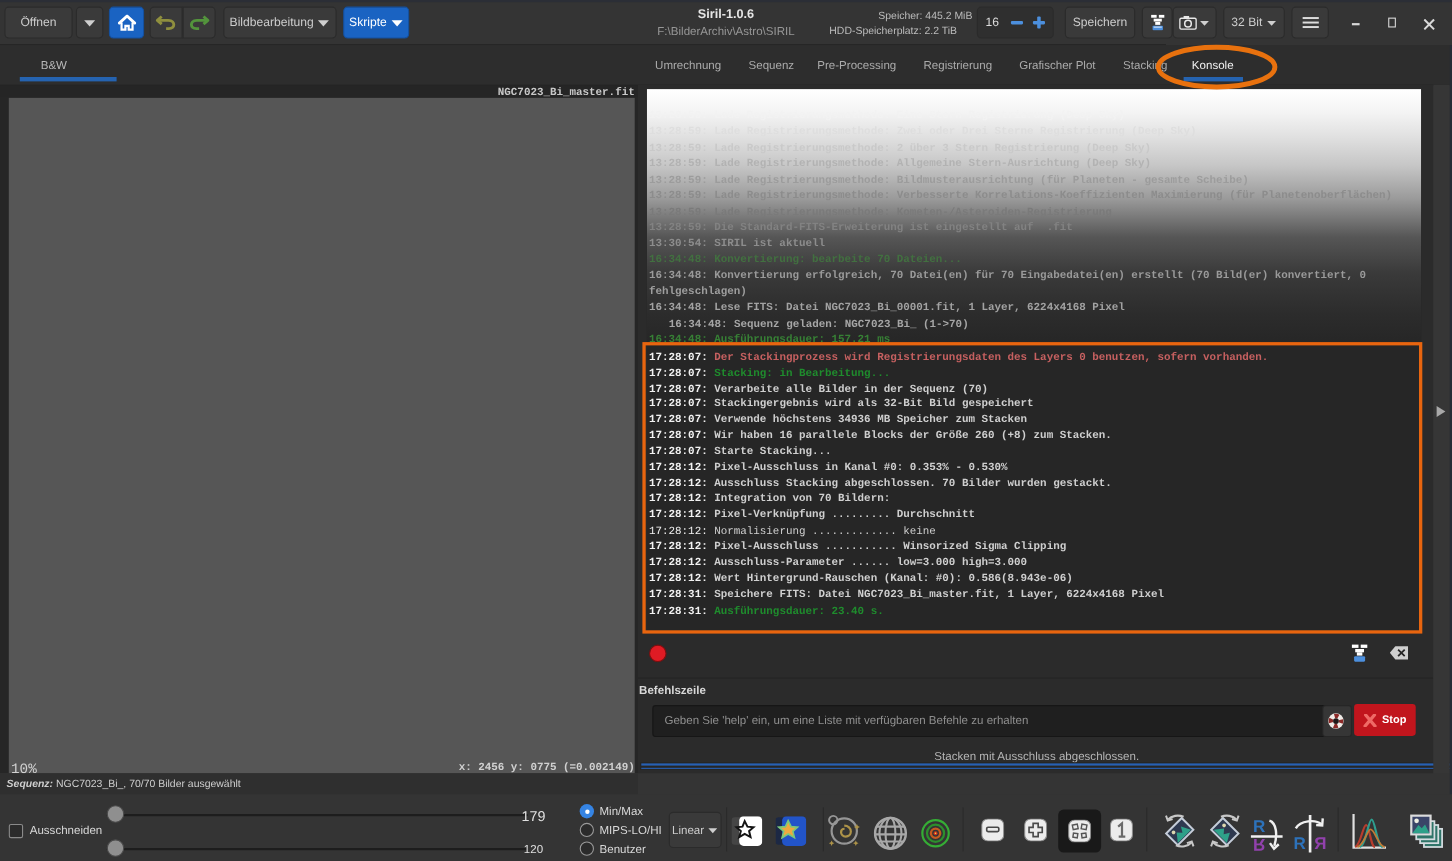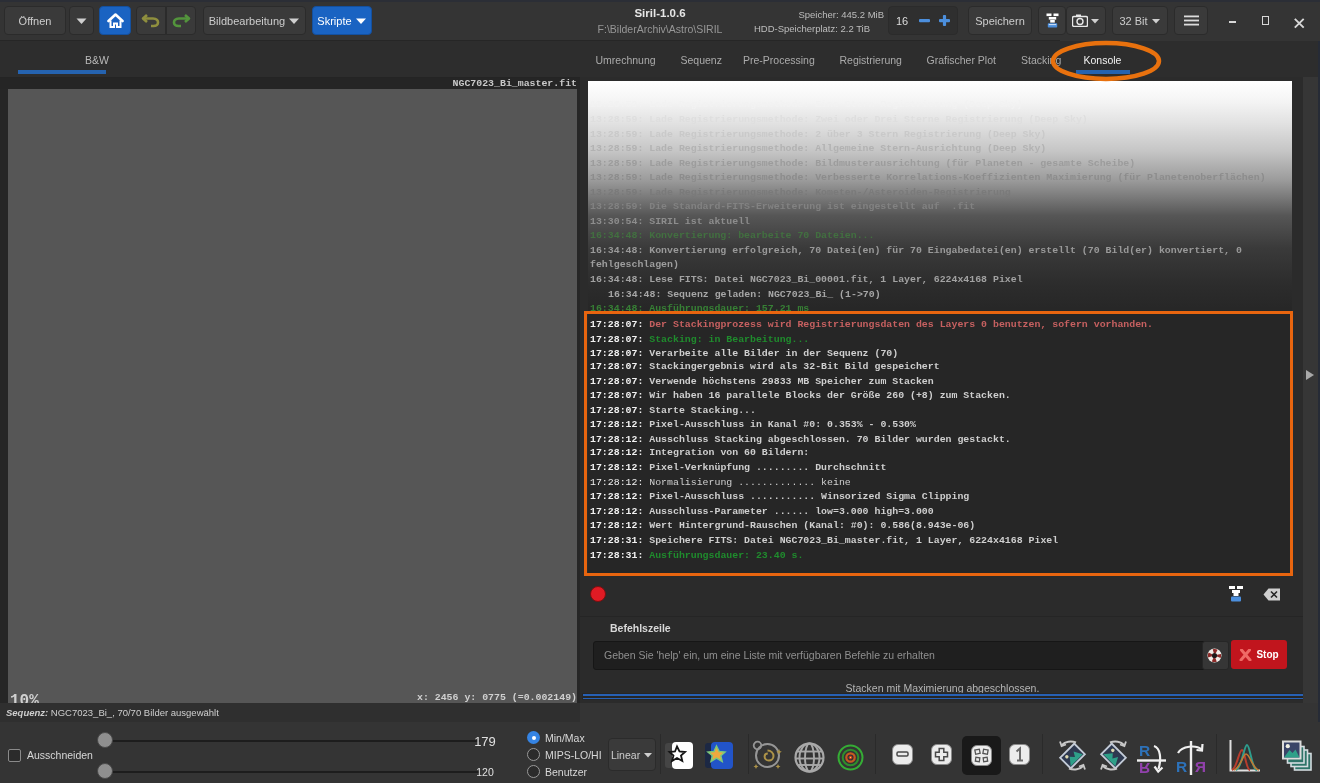--- a/index.html
+++ b/index.html
@@ -96,28 +96,28 @@
   <div class="abs" style="left:1261.5px;top:15.5px;width:7.5px;height:9px;border:1.8px solid #d8d8d8;box-sizing:border-box;"></div>
   <div class="abs" style="left:1294px;top:15px;">
     <svg width="11" height="11">
         <path d="M0.8 0.8 L9.7 9.7 M9.7 0.8 L0.8 9.7" stroke="#d8d8d8" stroke-width="1.9"></path>
       </svg>
   </div>
   <div class="abs" style="left:0;top:0;width:1320px;height:1.5px;background:#2b2e36;"></div>
 </div>
 
 <div class="abs" style="left:0;top:41px;width:580px;height:36px;background:#2d2d2d;border-bottom:1px solid #242424;">
-  <div class="tab" style="left:37px;color:#b9b9b9;margin-left:48px;">B&amp;W</div>
+  <div class="tab" style="left:37px;color:#b9b9b9;">B&amp;W</div>
   <div class="abs" style="left:18px;top:29px;width:88px;height:4px;background:#2563b0;"></div>
 </div>
 <div class="abs" style="left:0;top:78px;width:580px;height:11px;background:#252525;"></div>
 <div class="abs mono" style="left:0;top:78px;width:577px;text-align:right;color:#c9c9c9;font-size:9.9px;font-weight:bold;">NGC7023_Bi_master.fit</div>
 <div class="abs" style="left:0;top:89px;width:580px;height:614px;background:#262626;"></div>
 <div class="abs" style="left:8px;top:89px;width:569px;height:614px;background:#565656;"></div>
-<div class="abs mono" style="left:10px;top:692px;color:#d0d0d0;font-size:16px;font-weight:bold;">10%</div>
+<div class="abs mono" style="left:10px;top:692px;color:#d0d0d0;font-size:13px;font-weight:normal;">10%</div>
 <div class="abs mono" style="left:300px;top:692px;width:277px;text-align:right;color:#d0d0d0;font-size:9.9px;font-weight:bold;">x: 2456 y: 0775 (=0.002149)</div>
 
 <div class="abs" style="left:0;top:703px;width:580px;height:19px;background:#2f2f2f;">
   <span style="position:absolute;left:6px;top:4px;font-size:9.5px;color:#cfcfcf;"><b><i>Sequenz:</i></b>&nbsp;NGC7023_Bi_, 70/70 Bilder ausgewählt</span>
 </div>
 
 <div class="abs" style="left:580px;top:41px;width:740px;height:36px;background:#2d2d2d;border-bottom:1px solid #242424;">
   <div class="tab" style="left:15.5px;">Umrechnung</div>
   <div class="tab" style="left:100.5px;">Sequenz</div>
   <div class="tab" style="left:163px;">Pre-Processing</div>
@@ -148,26 +148,26 @@
       <div style="position:absolute;left:2px;top:149.3px;font-family:'Liberation Mono',monospace;font-size:9.9px;font-weight:bold;white-space:pre;color:#427040;">16:34:48: Konvertierung: bearbeite 70 Dateien...</div>
       <div style="position:absolute;left:2px;top:163.9px;font-family:'Liberation Mono',monospace;font-size:9.9px;font-weight:bold;white-space:pre;color:#9a9a9a;">16:34:48: Konvertierung erfolgreich, 70 Datei(en) für 70 Eingabedatei(en) erstellt (70 Bild(er) konvertiert, 0</div>
       <div style="position:absolute;left:2px;top:178.4px;font-family:'Liberation Mono',monospace;font-size:9.9px;font-weight:bold;white-space:pre;color:#9e9e9e;">fehlgeschlagen)</div>
       <div style="position:absolute;left:2px;top:193.0px;font-family:'Liberation Mono',monospace;font-size:9.9px;font-weight:bold;white-space:pre;color:#a2a2a2;">16:34:48: Lese FITS: Datei NGC7023_Bi_00001.fit, 1 Layer, 6224x4168 Pixel</div>
       <div style="position:absolute;left:2px;top:207.5px;font-family:'Liberation Mono',monospace;font-size:9.9px;font-weight:bold;white-space:pre;color:#a6a6a6;margin-left:18px;">16:34:48: Sequenz geladen: NGC7023_Bi_ (1-&gt;70)</div>
       <div style="position:absolute;left:2px;top:222.0px;font-family:'Liberation Mono',monospace;font-size:9.9px;font-weight:bold;white-space:pre;color:#378035;">16:34:48: Ausführungsdauer: 157.21 ms</div>
       <div style="position:absolute;left:2px;top:238.3px;font-family:'Liberation Mono',monospace;font-size:9.9px;font-weight:bold;white-space:pre;text-align:right;"><span style="color:#f2f2f2">17:28:07: </span><span style="color:#c66060">Der Stackingprozess wird Registrierungsdaten des Layers 0 benutzen, sofern vorhanden.</span></div>
       <div style="position:absolute;left:2px;top:252.9px;font-family:'Liberation Mono',monospace;font-size:9.9px;font-weight:bold;white-space:pre;"><span style="color:#f2f2f2">17:28:07: </span><span style="color:#1f8c2d">Stacking: in Bearbeitung...</span></div>
       <div style="position:absolute;left:2px;top:266.9px;font-family:'Liberation Mono',monospace;font-size:9.9px;font-weight:bold;white-space:pre;"><span style="color:#f2f2f2">17:28:07: </span><span style="color:#cfcfcf">Verarbeite alle Bilder in der Sequenz (70)</span></div>
       <div style="position:absolute;left:2px;top:280.4px;font-family:'Liberation Mono',monospace;font-size:9.9px;font-weight:bold;white-space:pre;"><span style="color:#f2f2f2">17:28:07: </span><span style="color:#cfcfcf">Stackingergebnis wird als 32-Bit Bild gespeichert</span></div>
-      <div style="position:absolute;left:2px;top:295.0px;font-family:'Liberation Mono',monospace;font-size:9.9px;font-weight:bold;white-space:pre;"><span style="color:#f2f2f2">17:28:07: </span><span style="color:#cfcfcf">Verwende höchstens 29833 MB Speicher zum Stacken</span></div>
+      <div style="position:absolute;left:2px;top:295.0px;font-family:'Liberation Mono',monospace;font-size:9.9px;font-weight:bold;white-space:pre;"><span style="color:#f2f2f2">17:28:07: </span><span style="color:#cfcfcf">Verwende höchstens 34936 MB Speicher zum Stacken</span></div>
       <div style="position:absolute;left:2px;top:309.1px;font-family:'Liberation Mono',monospace;font-size:9.9px;font-weight:bold;white-space:pre;"><span style="color:#f2f2f2">17:28:07: </span><span style="color:#cfcfcf">Wir haben 16 parallele Blocks der Größe 260 (+8) zum Stacken.</span></div>
       <div style="position:absolute;left:2px;top:323.7px;font-family:'Liberation Mono',monospace;font-size:9.9px;font-weight:bold;white-space:pre;"><span style="color:#f2f2f2">17:28:07: </span><span style="color:#cfcfcf">Starte Stacking...</span></div>
       <div style="position:absolute;left:2px;top:338.3px;font-family:'Liberation Mono',monospace;font-size:9.9px;font-weight:bold;white-space:pre;"><span style="color:#f2f2f2">17:28:12: </span><span style="color:#cfcfcf">Pixel-Ausschluss in Kanal #0: 0.353% - 0.530%</span></div>
       <div style="position:absolute;left:2px;top:352.9px;font-family:'Liberation Mono',monospace;font-size:9.9px;font-weight:bold;white-space:pre;"><span style="color:#f2f2f2">17:28:12: </span><span style="color:#cfcfcf">Ausschluss Stacking abgeschlossen. 70 Bilder wurden gestackt.</span></div>
-      <div style="position:absolute;left:2px;top:366.4px;font-family:'Liberation Mono',monospace;font-size:9.9px;font-weight:bold;white-space:pre;"><span style="color:#f2f2f2">17:28:12: </span><span style="color:#cfcfcf">Integration von 60 Bildern:</span></div>
+      <div style="position:absolute;left:2px;top:366.4px;font-family:'Liberation Mono',monospace;font-size:9.9px;font-weight:bold;white-space:pre;"><span style="color:#f2f2f2">17:28:12: </span><span style="color:#cfcfcf">Integration von 70 Bildern:</span></div>
       <div style="position:absolute;left:2px;top:381.0px;font-family:'Liberation Mono',monospace;font-size:9.9px;font-weight:bold;white-space:pre;"><span style="color:#f2f2f2">17:28:12: </span><span style="color:#cfcfcf">Pixel-Verknüpfung ......... Durchschnitt</span></div>
       <div style="position:absolute;left:2px;top:395.6px;font-family:'Liberation Mono',monospace;font-size:9.9px;font-weight:normal;white-space:pre;"><span style="color:#f2f2f2">17:28:12: </span><span style="color:#cfcfcf">Normalisierung ............. keine</span></div>
       <div style="position:absolute;left:2px;top:410.2px;font-family:'Liberation Mono',monospace;font-size:9.9px;font-weight:bold;white-space:pre;"><span style="color:#f2f2f2">17:28:12: </span><span style="color:#cfcfcf">Pixel-Ausschluss ........... Winsorized Sigma Clipping</span></div>
       <div style="position:absolute;left:2px;top:424.8px;font-family:'Liberation Mono',monospace;font-size:9.9px;font-weight:bold;white-space:pre;"><span style="color:#f2f2f2">17:28:12: </span><span style="color:#cfcfcf">Ausschluss-Parameter ...... low=3.000 high=3.000</span></div>
       <div style="position:absolute;left:2px;top:439.4px;font-family:'Liberation Mono',monospace;font-size:9.9px;font-weight:bold;white-space:pre;"><span style="color:#f2f2f2">17:28:12: </span><span style="color:#cfcfcf">Wert Hintergrund-Rauschen (Kanal: #0): 0.586(8.943e-06)</span></div>
       <div style="position:absolute;left:2px;top:454.0px;font-family:'Liberation Mono',monospace;font-size:9.9px;font-weight:bold;white-space:pre;"><span style="color:#f2f2f2">17:28:31: </span><span style="color:#cfcfcf">Speichere FITS: Datei NGC7023_Bi_master.fit, 1 Layer, 6224x4168 Pixel</span></div>
       <div style="position:absolute;left:2px;top:468.6px;font-family:'Liberation Mono',monospace;font-size:9.9px;font-weight:bold;white-space:pre;"><span style="color:#f2f2f2">17:28:31: </span><span style="color:#1f8c2d">Ausführungsdauer: 23.40 s.</span></div>
     </div>
 </div>
 
@@ -184,40 +184,40 @@
     </svg>
 </div>
 <div class="abs" style="left:1263px;top:587px;">
   <svg width="18" height="13" viewBox="0 0 18 13">
       <path d="M5.5 0.5 H17 V12.5 H5.5 L0.5 6.5 Z" fill="#cfcfcf"></path>
       <path d="M8 3.5 L14 9.5 M14 3.5 L8 9.5" stroke="#262626" stroke-width="1.6"></path>
     </svg>
 </div>
 
 <div class="abs" style="left:580px;top:616px;width:723px;height:1px;background:#252525;"></div>
-<div class="abs" style="left:610px;top:622px;color:#d8d8d8;font-size:10.5px;font-weight:bold;">Befehlszeile</div>
+<div class="abs" style="left:581px;top:622px;color:#d8d8d8;font-size:10.5px;font-weight:bold;">Befehlszeile</div>
 <div class="abs" style="left:593px;top:641px;width:628px;height:29px;background:#1f1f1f;border:1px solid #161616;border-radius:3px;box-sizing:border-box;">
   <span style="position:absolute;left:10px;top:7px;color:#8f8f8f;font-size:10.5px;">Geben Sie 'help' ein, um eine Liste mit verfügbaren Befehle zu erhalten</span>
 </div>
 <div class="abs" style="left:1202px;top:641px;width:27px;height:29px;background:#363636;border:1px solid #262626;border-radius:3px;box-sizing:border-box;"></div>
 <div class="abs" style="left:1207px;top:648px;">
   <svg width="15" height="15" viewBox="0 0 15 15">
       <circle cx="7.5" cy="7.5" r="7" fill="#f0ece8"></circle>
       <circle cx="7.5" cy="7.5" r="4.6" fill="none" stroke="#8c2a28" stroke-width="4" stroke-dasharray="3.6 3.6" stroke-dashoffset="1.8"></circle>
       <circle cx="7.5" cy="7.5" r="2.6" fill="#201818"></circle>
     </svg>
 </div>
 <div class="abs" style="left:1231px;top:640px;width:56px;height:29px;background:#c1151d;border-radius:3px;display:flex;align-items:center;justify-content:center;">
   <svg width="13" height="12" viewBox="0 0 13 12">
       <path d="M2.5 1 L11 11 M10.5 1 L2 11" stroke="#ef6a66" stroke-width="3" stroke-linecap="round"></path>
     </svg>
   <span style="color:#fff;font-size:10px;font-weight:bold;margin-left:4px;">Stop</span>
 </div>
 
-<div class="abs" style="left:582px;top:682px;width:721px;text-align:center;color:#b5b5b5;font-size:10.5px;">Stacken mit Maximierung abgeschlossen.</div>
+<div class="abs" style="left:582px;top:682px;width:721px;text-align:center;color:#b5b5b5;font-size:10.5px;">Stacken mit Ausschluss abgeschlossen.</div>
 <div class="abs" style="left:582px;top:693px;width:738px;height:7px;background:#262626;"></div>
 <div class="abs" style="left:583px;top:694px;width:737px;height:1.5px;background:#2760b4;"></div>
 <div class="abs" style="left:583px;top:697.5px;width:737px;height:1.2px;background:#2760b4;"></div>
 
 <div class="abs" style="left:1303px;top:77px;width:15px;height:626px;background:#363636;"></div>
 <div class="abs" style="left:1305px;top:367px;"><svg width="10" height="12">
       <path d="M1 1 L9 6 L1 11 Z" fill="#a8a8a8"></path>
     </svg></div>
 <div class="abs" style="left:1318px;top:41px;width:2px;height:742px;background:#262b36;"></div>
 

